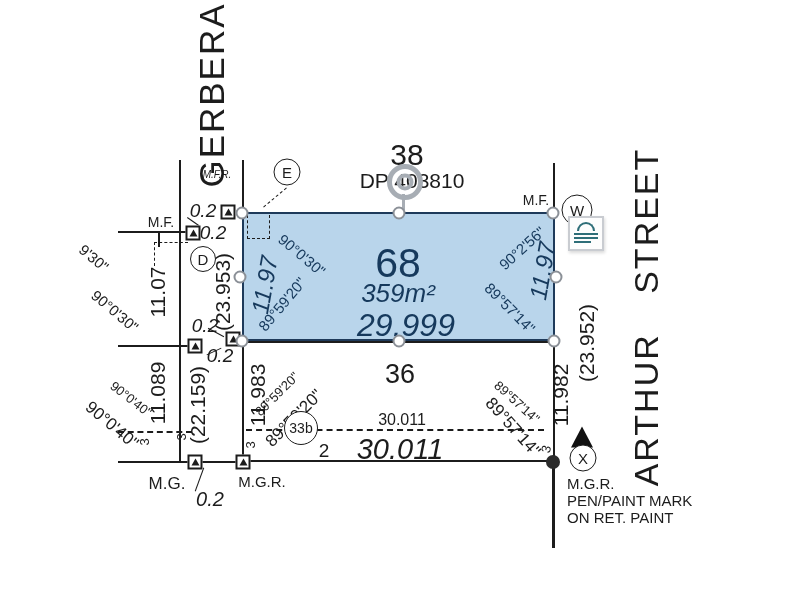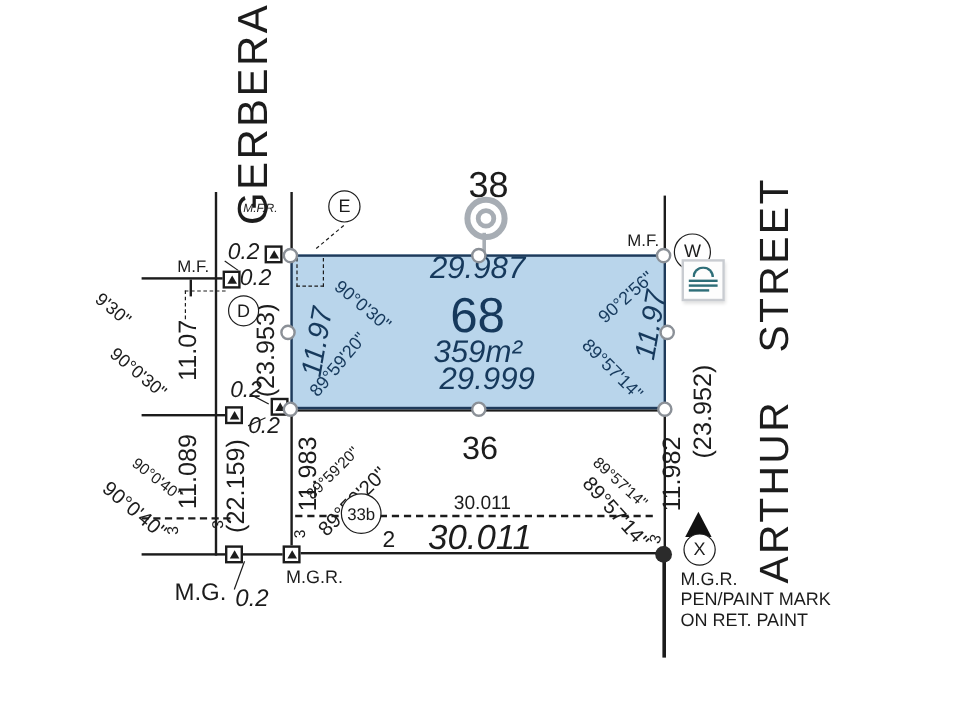--- a/index.html
+++ b/index.html
@@ -110,27 +110,27 @@
     <div style="width:14px;height:7px;border:2.5px solid #2e6e78;border-bottom:none;border-radius:14px 14px 0 0;margin:1px auto 2px;"></div>
     <div style="height:2px;background:#2e6e78;margin:2px 0;"></div>
     <div style="height:2px;background:#2e6e78;margin:2px 0;"></div>
     <div style="height:2px;background:#2e6e78;margin:2px 0;width:70%;"></div>
   </div>
 
   <span class="t" style="left:211px;top:95px;font-size:35px;letter-spacing:2px;transform:translate(-50%,-50%) rotate(-90deg);">GERBERA</span>
   <span class="t" style="left:646px;top:317px;font-size:34px;letter-spacing:2px;word-spacing:28px;transform:translate(-50%,-50%) rotate(-90deg);">ARTHUR STREET</span>
 
   <span class="t" style="left:407px;top:155px;font-size:30px;transform:translate(-50%,-50%);">38</span>
+  <span class="t" style="left:412px;top:180px;font-size:21px;transform:translate(-50%,-50%);">DP 403810</span>
   <span class="t" style="left:217px;top:175px;font-size:10px;transform:translate(-50%,-50%);font-style:italic;">M.F.R.</span>
   <span class="t" style="left:536px;top:200px;font-size:14px;transform:translate(-50%,-50%);">M.F.</span>
 
   <span class="t navy" style="left:398px;top:263px;font-size:41px;transform:translate(-50%,-50%);z-index:2;">68</span>
   <span class="t navy dim" style="left:398px;top:293px;font-size:26px;transform:translate(-50%,-50%);z-index:2;">359m²</span>
-  <span class="t navy dim" style="left:398px;top:223px;font-size:26px;transform:translate(-50%,-50%);z-index:2;">29.987</span>
-  <span class="t navy dim" style="left:406px;top:315px;font-size:26px;transform:translate(-50%,-50%);z-index:2;">29.999</span>
+  <span class="t navy dim" style="left:406px;top:325px;font-size:32px;transform:translate(-50%,-50%);z-index:2;">29.999</span>
   <span class="t navy dim" style="left:265px;top:285px;font-size:24px;transform:translate(-50%,-50%) rotate(-80deg);z-index:2;">11.97</span>
   <span class="t navy dim" style="left:543px;top:271px;font-size:24px;transform:translate(-50%,-50%) rotate(-80deg);z-index:2;">11.97</span>
   <span class="t navy" style="left:302px;top:255px;font-size:15px;transform:translate(-50%,-50%) rotate(40deg);z-index:2;">90°0'30"</span>
   <span class="t navy" style="left:282px;top:304px;font-size:15px;transform:translate(-50%,-50%) rotate(-50deg);z-index:2;">89°59'20"</span>
   <span class="t navy" style="left:522px;top:248px;font-size:15px;transform:translate(-50%,-50%) rotate(-42deg);z-index:2;">90°2'56"</span>
   <span class="t navy" style="left:510px;top:308px;font-size:15px;transform:translate(-50%,-50%) rotate(45deg);z-index:2;">89°57'14"</span>
 
   <span class="t" style="left:400px;top:374px;font-size:27px;transform:translate(-50%,-50%);">36</span>
   <span class="t" style="left:402px;top:420px;font-size:16px;transform:translate(-50%,-50%);background:#fff;padding:0 4px;">30.011</span>
   <span class="t dim" style="left:400px;top:449px;font-size:29px;transform:translate(-50%,-50%);">30.011</span>
@@ -155,20 +155,20 @@
   <span class="t" style="left:131px;top:399px;font-size:13px;transform:translate(-50%,-50%) rotate(38deg);">90°0'40"</span>
   <span class="t" style="left:112px;top:425px;font-size:17px;transform:translate(-50%,-50%) rotate(40deg);">90°0'40"</span>
 
   <span class="t" style="left:144px;top:442px;font-size:13px;transform:translate(-50%,-50%) rotate(-90deg);">3</span>
   <span class="t" style="left:181px;top:437px;font-size:13px;transform:translate(-50%,-50%) rotate(-90deg);">3</span>
   <span class="t" style="left:250px;top:445px;font-size:13px;transform:translate(-50%,-50%) rotate(-90deg);">3</span>
   <span class="t" style="left:546px;top:449px;font-size:13px;transform:translate(-50%,-50%) rotate(-75deg);">3</span>
 
   <span class="t" style="left:586px;top:343px;font-size:21px;transform:translate(-50%,-50%) rotate(-90deg);">(23.952)</span>
 
-  <span class="t" style="left:167px;top:494px;font-size:20px;transform:translate(-50%,-50%);">M.G.</span>
+  <span class="t" style="left:167px;top:483px;font-size:17px;transform:translate(-50%,-50%);">M.G.</span>
   <span class="t dim" style="left:210px;top:499px;font-size:20px;transform:translate(-50%,-50%);">0.2</span>
   <span class="t" style="left:262px;top:481px;font-size:15px;transform:translate(-50%,-50%);">M.G.R.</span>
   <span class="t" style="left:567px;top:483px;font-size:15px;transform:translate(0,-50%);">M.G.R.</span>
   <span class="t" style="left:567px;top:500px;font-size:15px;transform:translate(0,-50%);">PEN/PAINT MARK</span>
   <span class="t" style="left:567px;top:517px;font-size:15px;transform:translate(0,-50%);">ON RET. PAINT</span>
 
 </div>
 
 </body></html>

